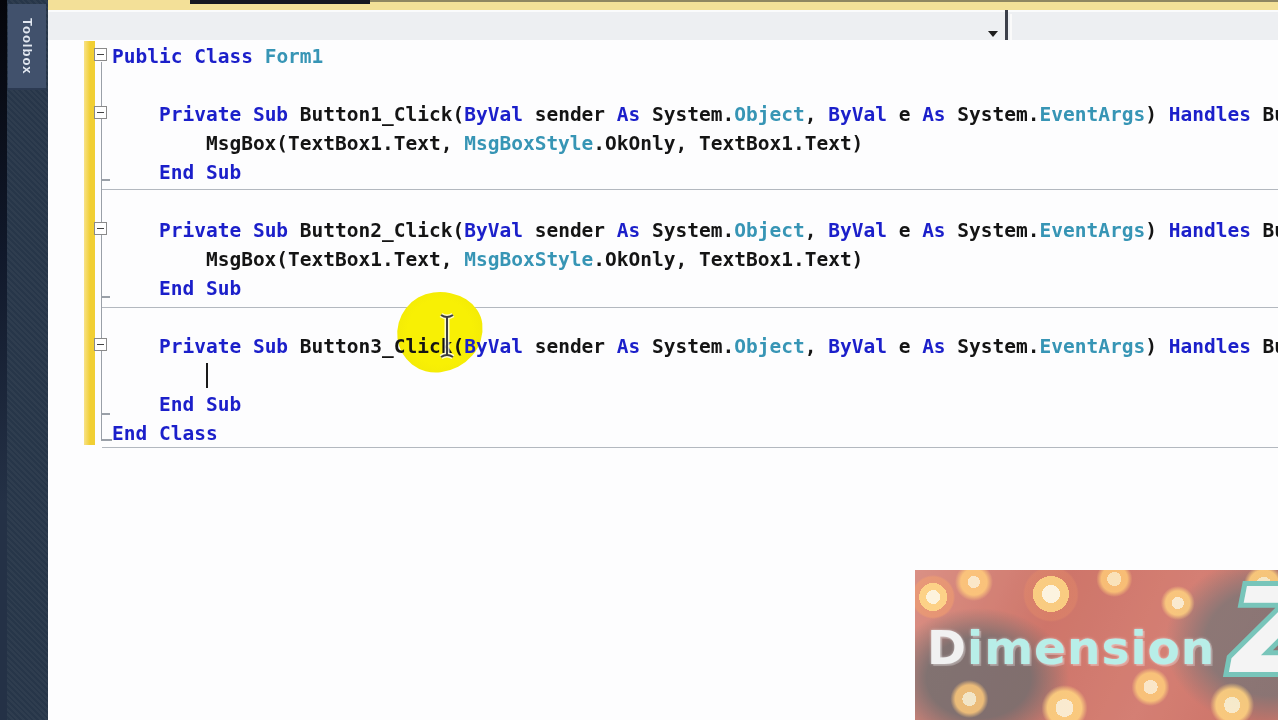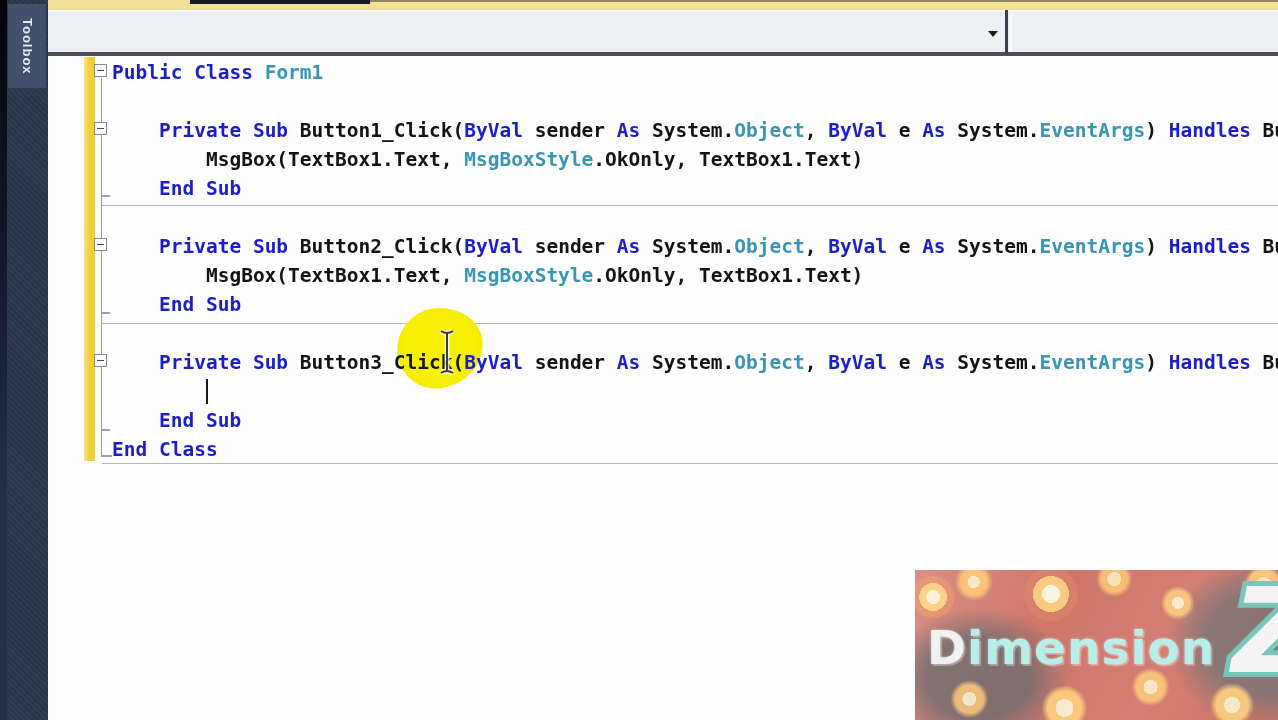--- a/index.html
+++ b/index.html
@@ -25,21 +25,21 @@
   .navbar{position:absolute;left:48px;top:10px;width:1230px;height:46px;box-sizing:border-box;
     background:#edeff2;border-top:2px solid #fafbfc;border-bottom:4px solid #4a4e59;}
   .combo{position:absolute;top:2px;height:38px;}
   .combo-left{left:0;width:955px;}
   .combo-right{left:962px;width:268px;border-left:2px solid #fafafa;}
   .nav-divider{position:absolute;left:957px;top:-2px;width:3px;height:44px;background:#3b3f4a;}
   .dd-arrow{position:absolute;left:940px;top:19px;width:0;height:0;
     border-left:5px solid transparent;border-right:5px solid transparent;border-top:6px solid #1c1c1c;}
 
   
-  .editor{position:absolute;left:48px;top:56px;width:1230px;height:664px;background:#fdfdfe;overflow:hidden;}
+  .editor{position:absolute;left:48px;top:40px;width:1230px;height:664px;background:#fdfdfe;overflow:hidden;}
   .change-bar{position:absolute;left:36px;top:1px;width:11px;height:404px;
     background:linear-gradient(90deg,#f8e287,#f1cf33 55%);}
   .outline-line{position:absolute;left:53px;top:22px;width:1px;height:379px;background:#9aa0a8;}
   .outline-foot{position:absolute;left:53px;height:2px;background:#9aa0a8;}
   .fold-box{position:absolute;left:46px;width:13px;height:13px;background:#fff;border:1px solid #8a8a8a;box-sizing:border-box;}
   .fold-box::after{content:"";position:absolute;left:2px;top:5px;width:7px;height:1px;background:#444;}
   .separator{position:absolute;left:54px;width:1176px;height:1px;background:#b3b8bf;}
   .blob{position:absolute;left:349px;top:252px;width:86px;height:80px;
     background:radial-gradient(circle,#f8f004 55%,#eee509 100%);
     border-radius:48% 52% 55% 45% / 52% 46% 54% 48%;transform:rotate(-7deg);}

